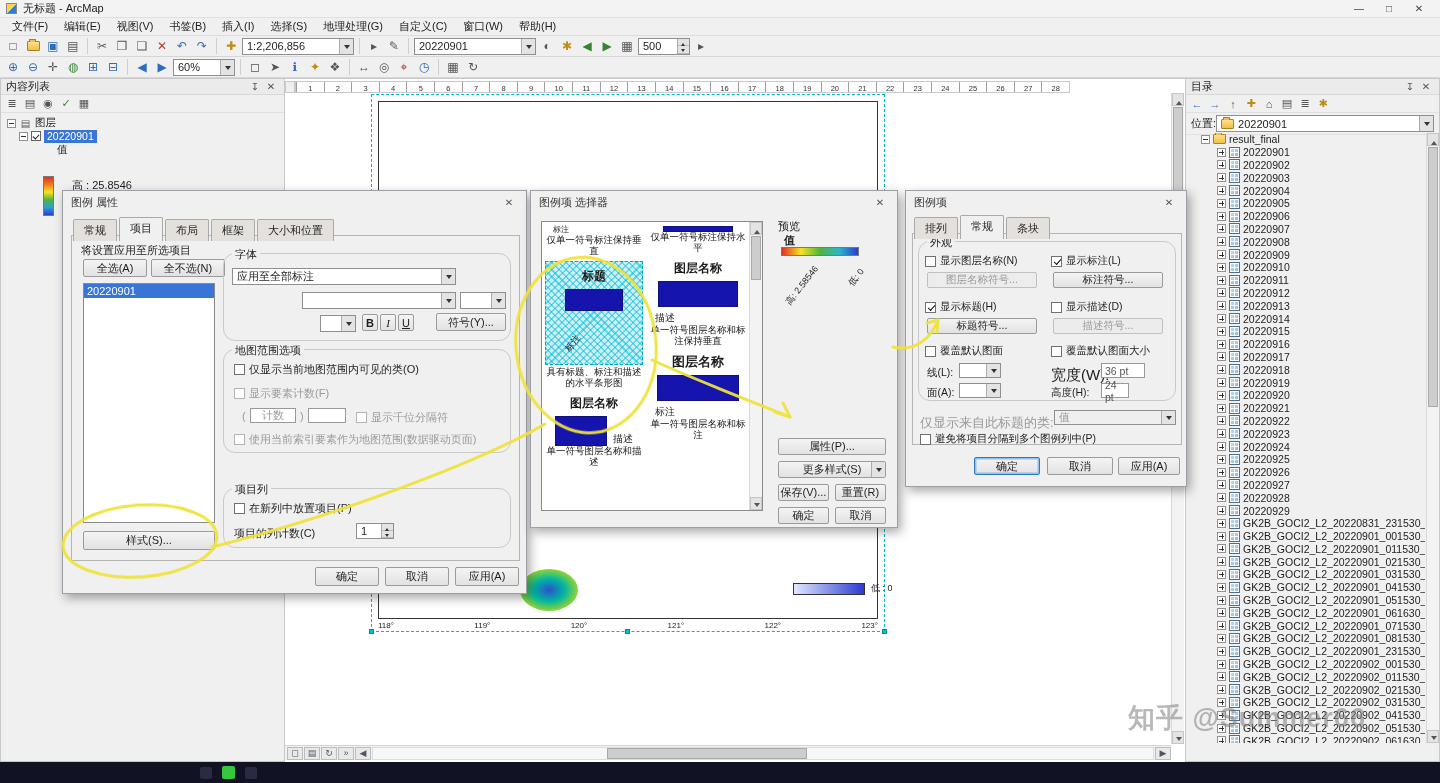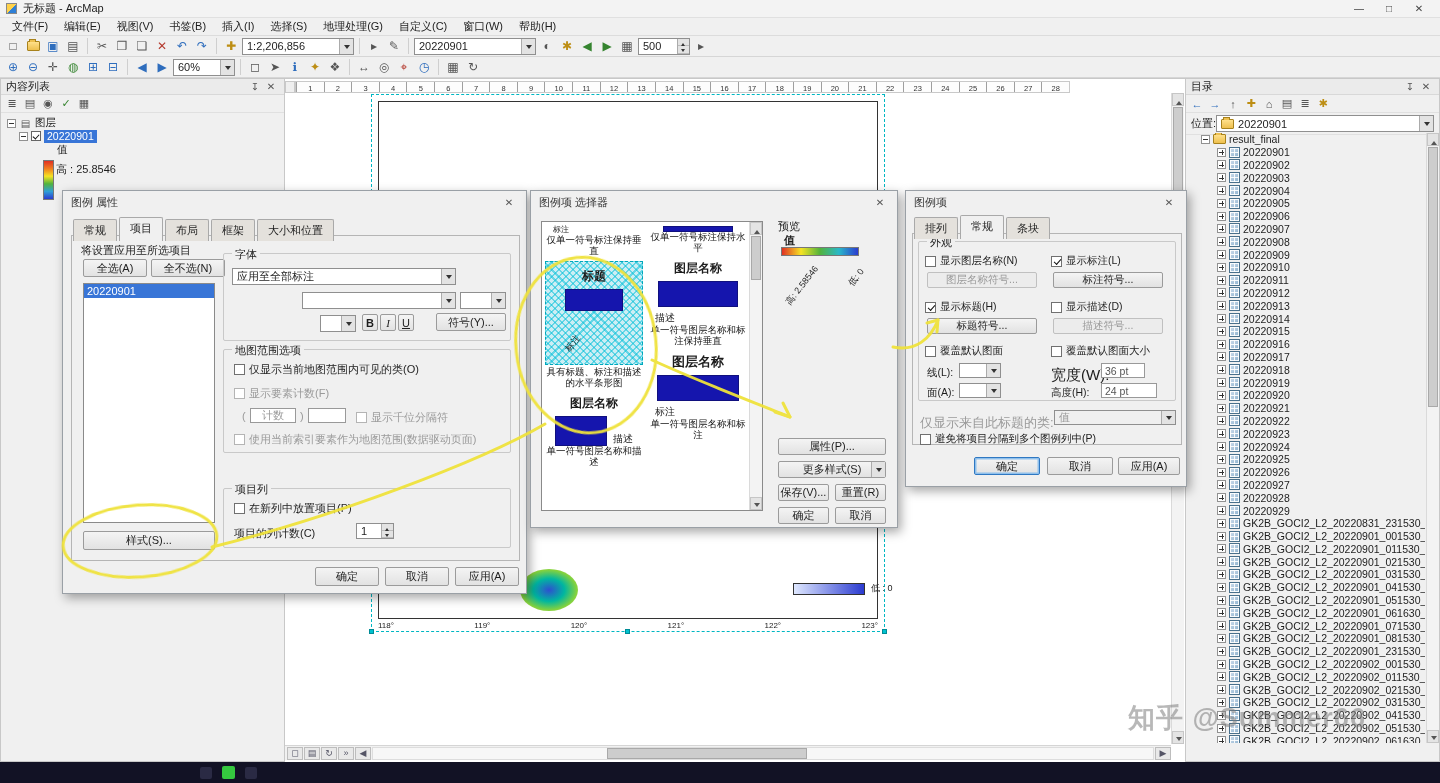--- a/index.html
+++ b/index.html
@@ -87,21 +87,21 @@
   .htrack{flex:1;height:13px;background:#f7f7f7;border:1px solid #ddd;position:relative}
   .hthumb{position:absolute;left:30%;top:0;bottom:0;width:200px;background:#cdcdcd;border:1px solid #a9a9a9}
   
   .dlg{position:absolute;background:#f0f0f0;border:1px solid #9aa0a6;box-shadow:3px 4px 10px rgba(0,0,0,.35)}
   .dtitle{position:absolute;left:0;top:0;right:0;height:22px;display:flex;align-items:center;padding:0 8px;color:#333}
   .dclose{position:absolute;right:4px;top:3px;width:26px;height:16px;display:flex;align-items:center;justify-content:center;color:#555;font-size:10px}
   .tabs{position:absolute;display:flex;align-items:flex-end;z-index:2}
   .tab{padding:3px 10px;background:#e4e1dc;border:1px solid #a9a9a9;border-bottom:none;border-radius:2px 2px 0 0;margin-right:2px}
   .tab.active{background:#f0f0f0;padding-bottom:5px}
   .page{position:absolute;border:1px solid #b5b5b5;background:#f0f0f0}
-  .grp{position:absolute;border:1px solid #c9c9c9;border-radius:2px}
+  .grp{position:absolute;border:1px solid #c9c9c9;border-radius:12px}
   .glabel{position:absolute;top:-7px;left:8px;background:#f0f0f0;padding:0 3px}
   .btn{position:absolute;background:linear-gradient(#f4f4f4,#e2e2e2);border:1px solid #9b9b9b;
     border-radius:2px;display:flex;align-items:center;justify-content:center;white-space:nowrap}
   .btn.dis{color:#9a9a9a;background:#ececec;border-color:#c0c0c0}
   .btn.focus{border:1px solid #2f78c2;box-shadow:0 0 0 1.5px #8fc0ec inset}
   .cb{position:absolute;display:flex;align-items:center;gap:4px;white-space:nowrap}
   .cbx{width:11px;height:11px;border:1px solid #707070;background:#fff;position:relative;flex:none}
   .cbx.on::after{content:"";position:absolute;left:1.5px;top:2px;width:6px;height:3px;
     border-left:1.7px solid #111;border-bottom:1.7px solid #111;transform:rotate(-48deg)}
   .cb.dis{color:#9a9a9a}.cb.dis .cbx{border-color:#b4b4b4}
@@ -254,21 +254,21 @@
       <span>图层</span>
     </div>
     <div class="crow" style="padding-left:18px">
       <span class="exp"></span>
       <span class="tcb on"></span>
       <span class="lsel">20220901</span>
     </div>
     <div class="crow" style="padding-left:56px;height:15px">
       <span>值</span>
     </div>
-    <div style="display:flex;gap:2px;padding-left:42px;margin-top:2px">
+    <div style="display:flex;gap:18px;padding-left:42px;margin-top:18px">
       <span class="vramp"></span>
       <span style="padding-top:2px">高 : 25.8546</span>
     </div>
   </div>
 </div>
 
 <div id="maparea">
   <div class="rulercorner"></div>
   <div class="ruler">
 
@@ -858,21 +858,21 @@
     <span class="combo" style="position:absolute;left:40px;top:121px;width:42px;height:15px">
         <span class="arrowbox"></span>
       </span>
     <span class="lbl" style="left:132px;top:124px;font-size:15px">宽度(W):</span>
     <span class="fld" style="left:182px;top:121px;width:44px;height:15px;font-size:10.5px">36 pt</span>
     <span class="lbl" style="left:8px;top:144px;font-size:10.5px">面(A):</span>
     <span class="combo" style="position:absolute;left:40px;top:141px;width:42px;height:15px">
         <span class="arrowbox"></span>
       </span>
     <span class="lbl" style="left:132px;top:144px;font-size:10.5px">高度(H):</span>
-    <span class="fld" style="left:182px;top:141px;width:56px;height:15px;font-size:10.5px">24 pt</span>
+    <span class="fld" style="left:182px;top:141px;width:28px;height:15px;font-size:10.5px">24 pt</span>
   </div>
 
   <span class="lbl dis" style="left:14px;top:223px;font-size:13px">仅显示来自此标题的类:</span>
   <span class="combo dis" style="position:absolute;left:148px;top:219px;width:122px;height:15px">
     <span>值</span>
       <span class="arrowbox"></span>
   </span>
   <span class="cb" style="left:14px;top:241px;font-size:10.5px">
       <span class="cbx"></span>
       <span>避免将项目分隔到多个图例列中(P)</span>

